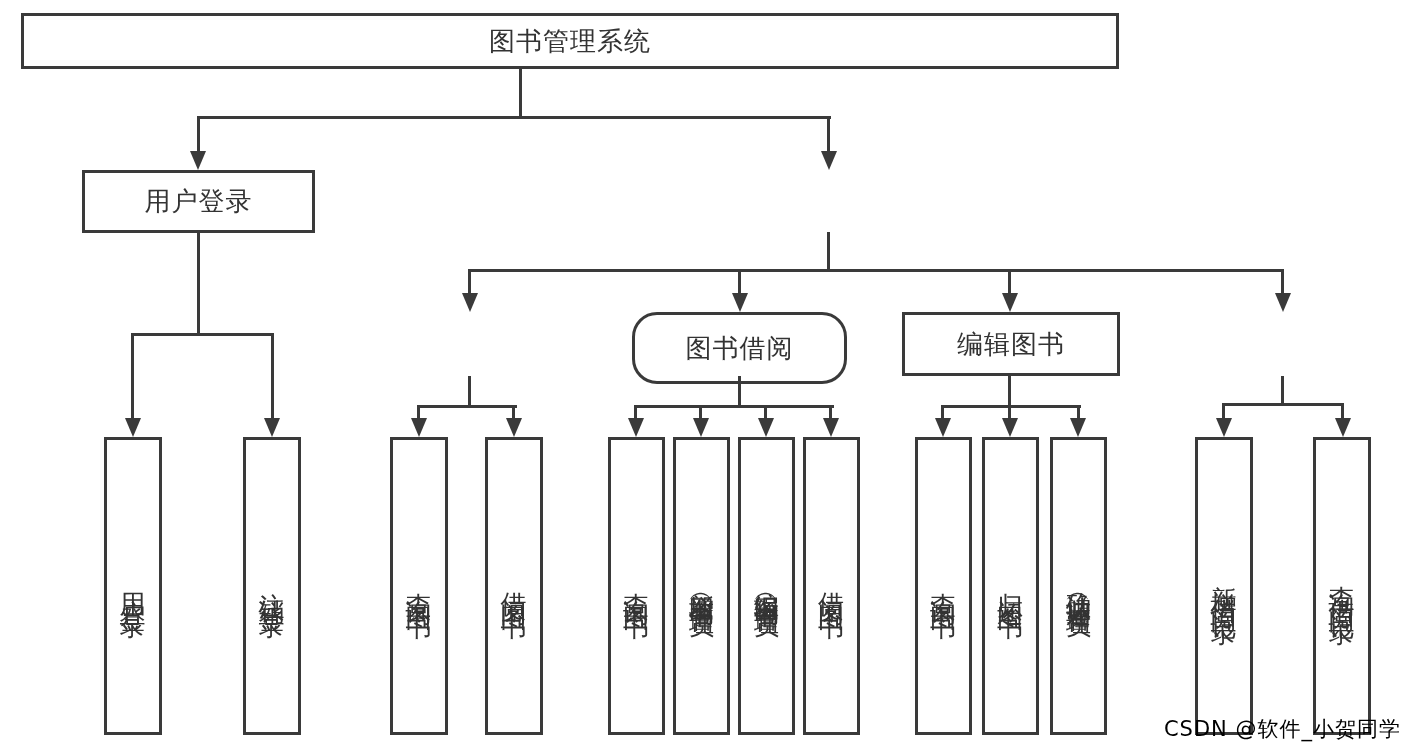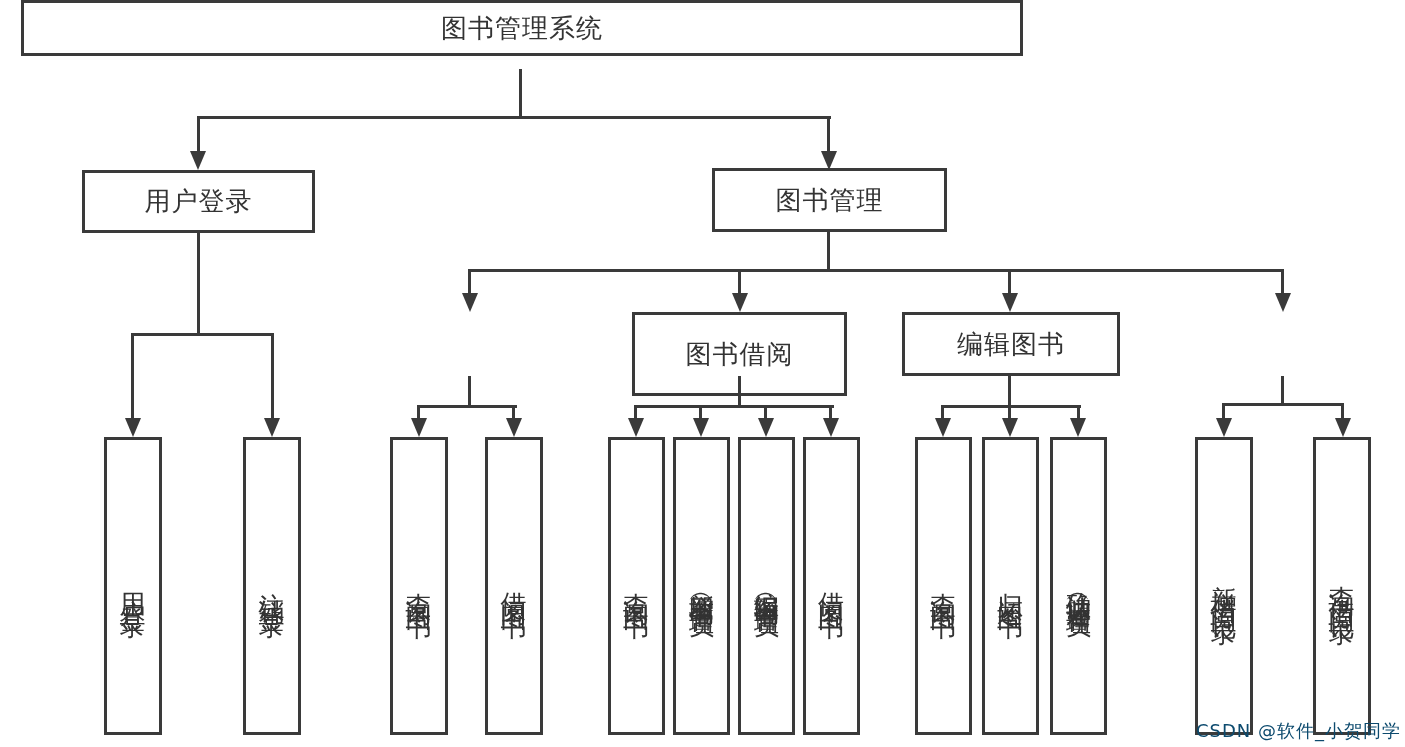--- a/index.html
+++ b/index.html
@@ -31,45 +31,42 @@
   .line{position:absolute;background:#3a3a3a;}
   .arrow{
     position:absolute;width:0;height:0;
     border-left:8px solid transparent;
     border-right:8px solid transparent;
     border-top:19px solid #3a3a3a;
   }
   .watermark{
     position:absolute;
     right:4px;bottom:4px;
-    font-size:18px;
-    color:#0c4a6e;
+    font-size:21px;
+    color:#000000;
     letter-spacing:1px;
     white-space:nowrap;
     z-index:5;
     text-align:right;
   }
 </style>
 </head>
 <body>
 
 <div id="stage">
 
-  <div class="box" style="left:21px;top:0;width:1002px;height:56px;">
+  <div class="box" style="left:21px;top:13px;width:1098px;height:56px;">
     <span class="hlabel">图书管理系统</span>
   </div>
 
   <div class="box" style="left:82px;top:170px;width:233px;height:63px;">
     <span class="hlabel">用户登录</span>
   </div>
-  <div class="box" style="left:712px;top:168px;width:235px;height:64px;">
-    <span class="hlabel">图书管理</span>
-  </div>
 
-  <div class="box" style="left:632px;top:312px;width:215px;height:84px;">
+  <div class="box" style="left:632px;top:312px;width:215px;height:72px;border-radius:25px;">
     <span class="hlabel">图书借阅</span>
   </div>
   <div class="box" style="left:902px;top:312px;width:218px;height:64px;">
     <span class="hlabel">编辑图书</span>
   </div>
 
   <div class="box vbox" style="left:104px;top:437px;width:58px;height:298px;">
     <span class="vlabel">用户登录</span>
   </div>
   <div class="box vbox" style="left:243px;top:437px;width:58px;height:298px;">

